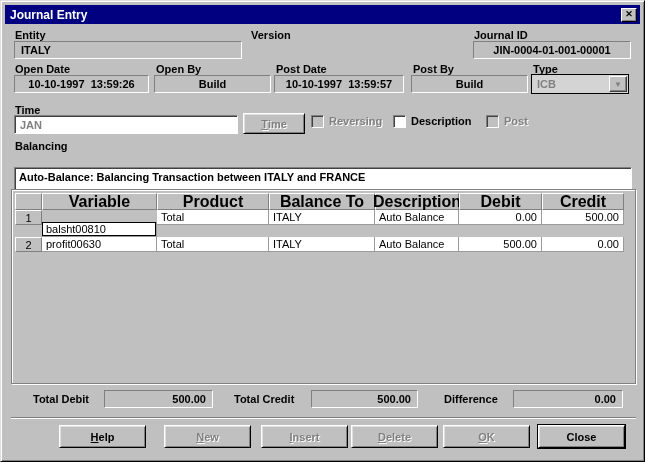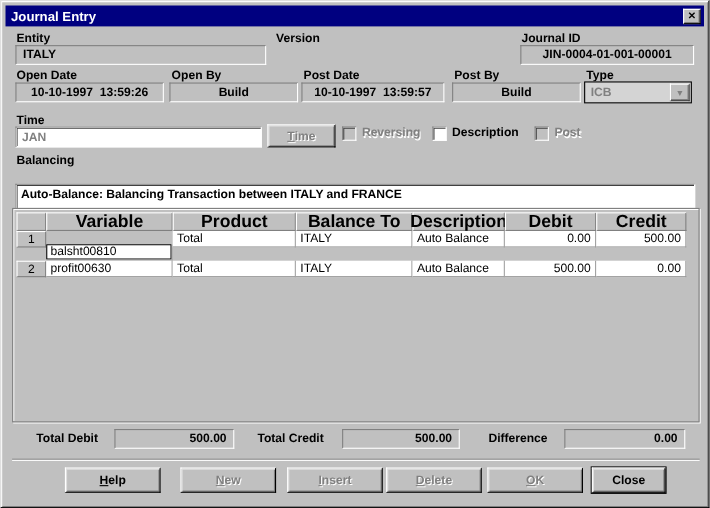--- a/index.html
+++ b/index.html
@@ -150,15 +150,15 @@
   <div class="abs lbl" style="left:443px;top:392px;">Difference</div>
   <div class="abs fld right" style="left:512px;top:389px;width:110px;">0.00</div>
 
   <div class="abs divider" style="left:10px;top:416px;width:625px;"></div>
 
   <div class="abs btn" style="left:58px;top:424px;width:87px;height:23px;"><u>H</u>elp</div>
   <div class="abs btn dis" style="left:163px;top:424px;width:87px;height:23px;"><u>N</u>ew</div>
   <div class="abs btn dis" style="left:260px;top:424px;width:87px;height:23px;"><u>I</u>nsert</div>
   <div class="abs btn dis" style="left:350px;top:424px;width:87px;height:23px;"><u>D</u>elete</div>
   <div class="abs btn dis" style="left:442px;top:424px;width:87px;height:23px;"><u>O</u>K</div>
-  <div class="abs btn default" style="left:537px;top:424px;width:67px;height:23px;">Close</div>
+  <div class="abs btn default" style="left:537px;top:424px;width:87px;height:23px;">Close</div>
 
 </div>
 
 </body></html>

